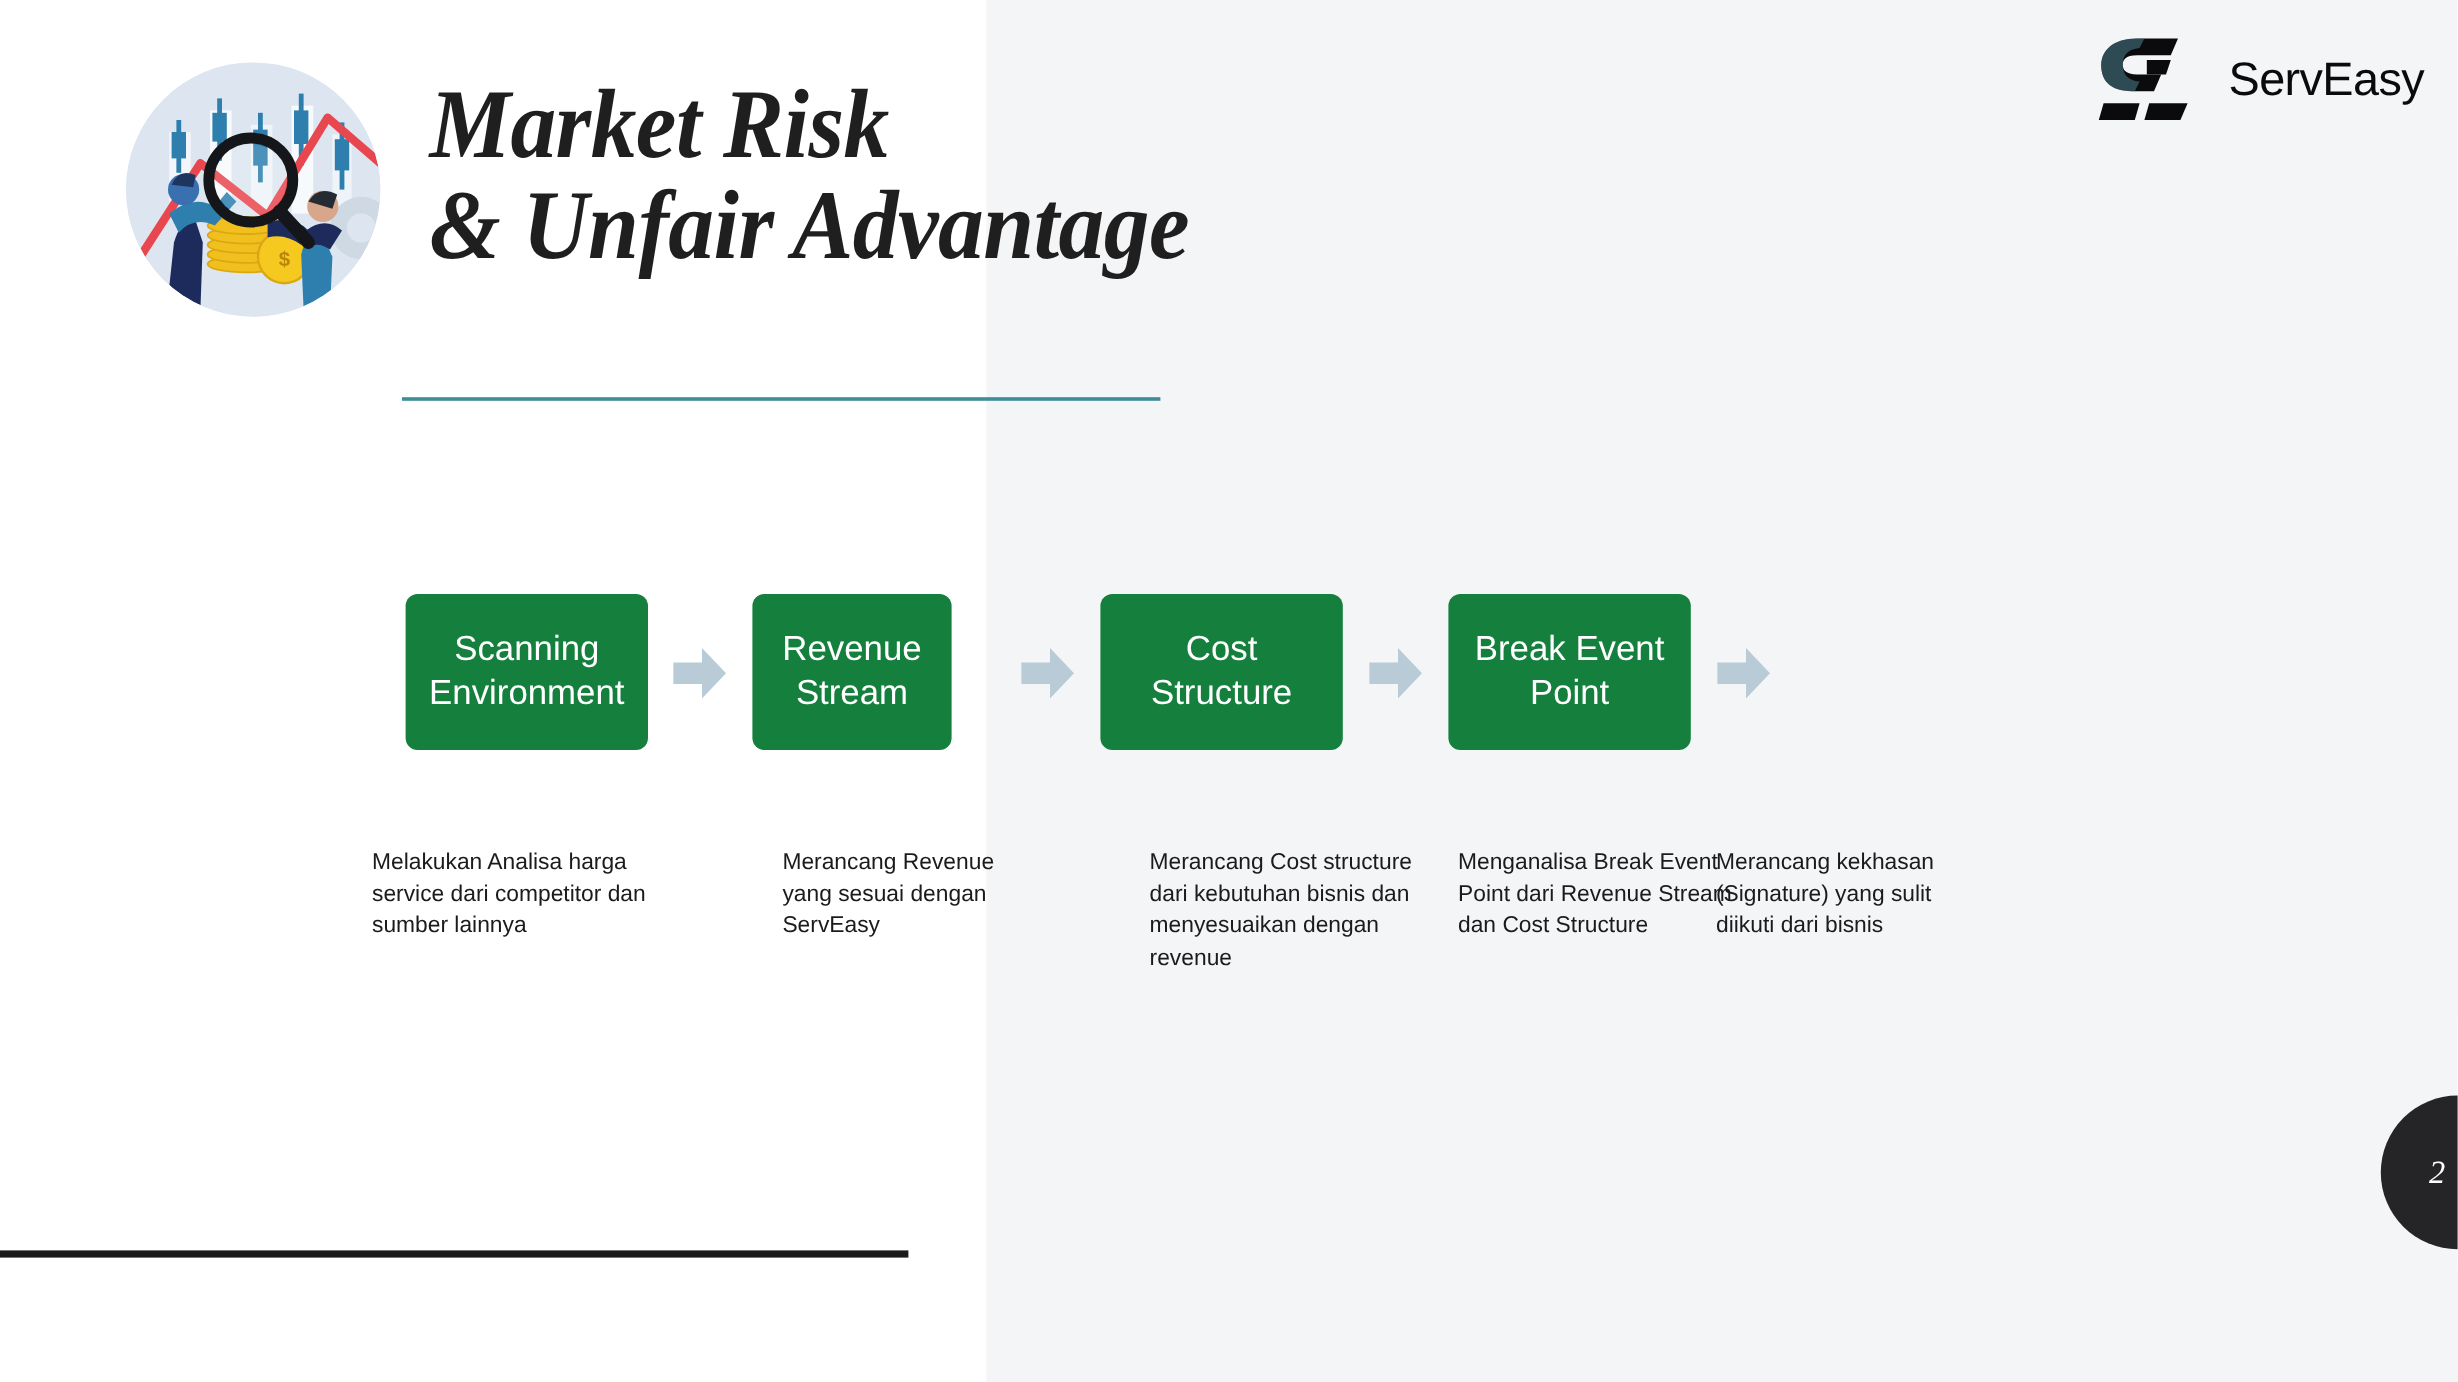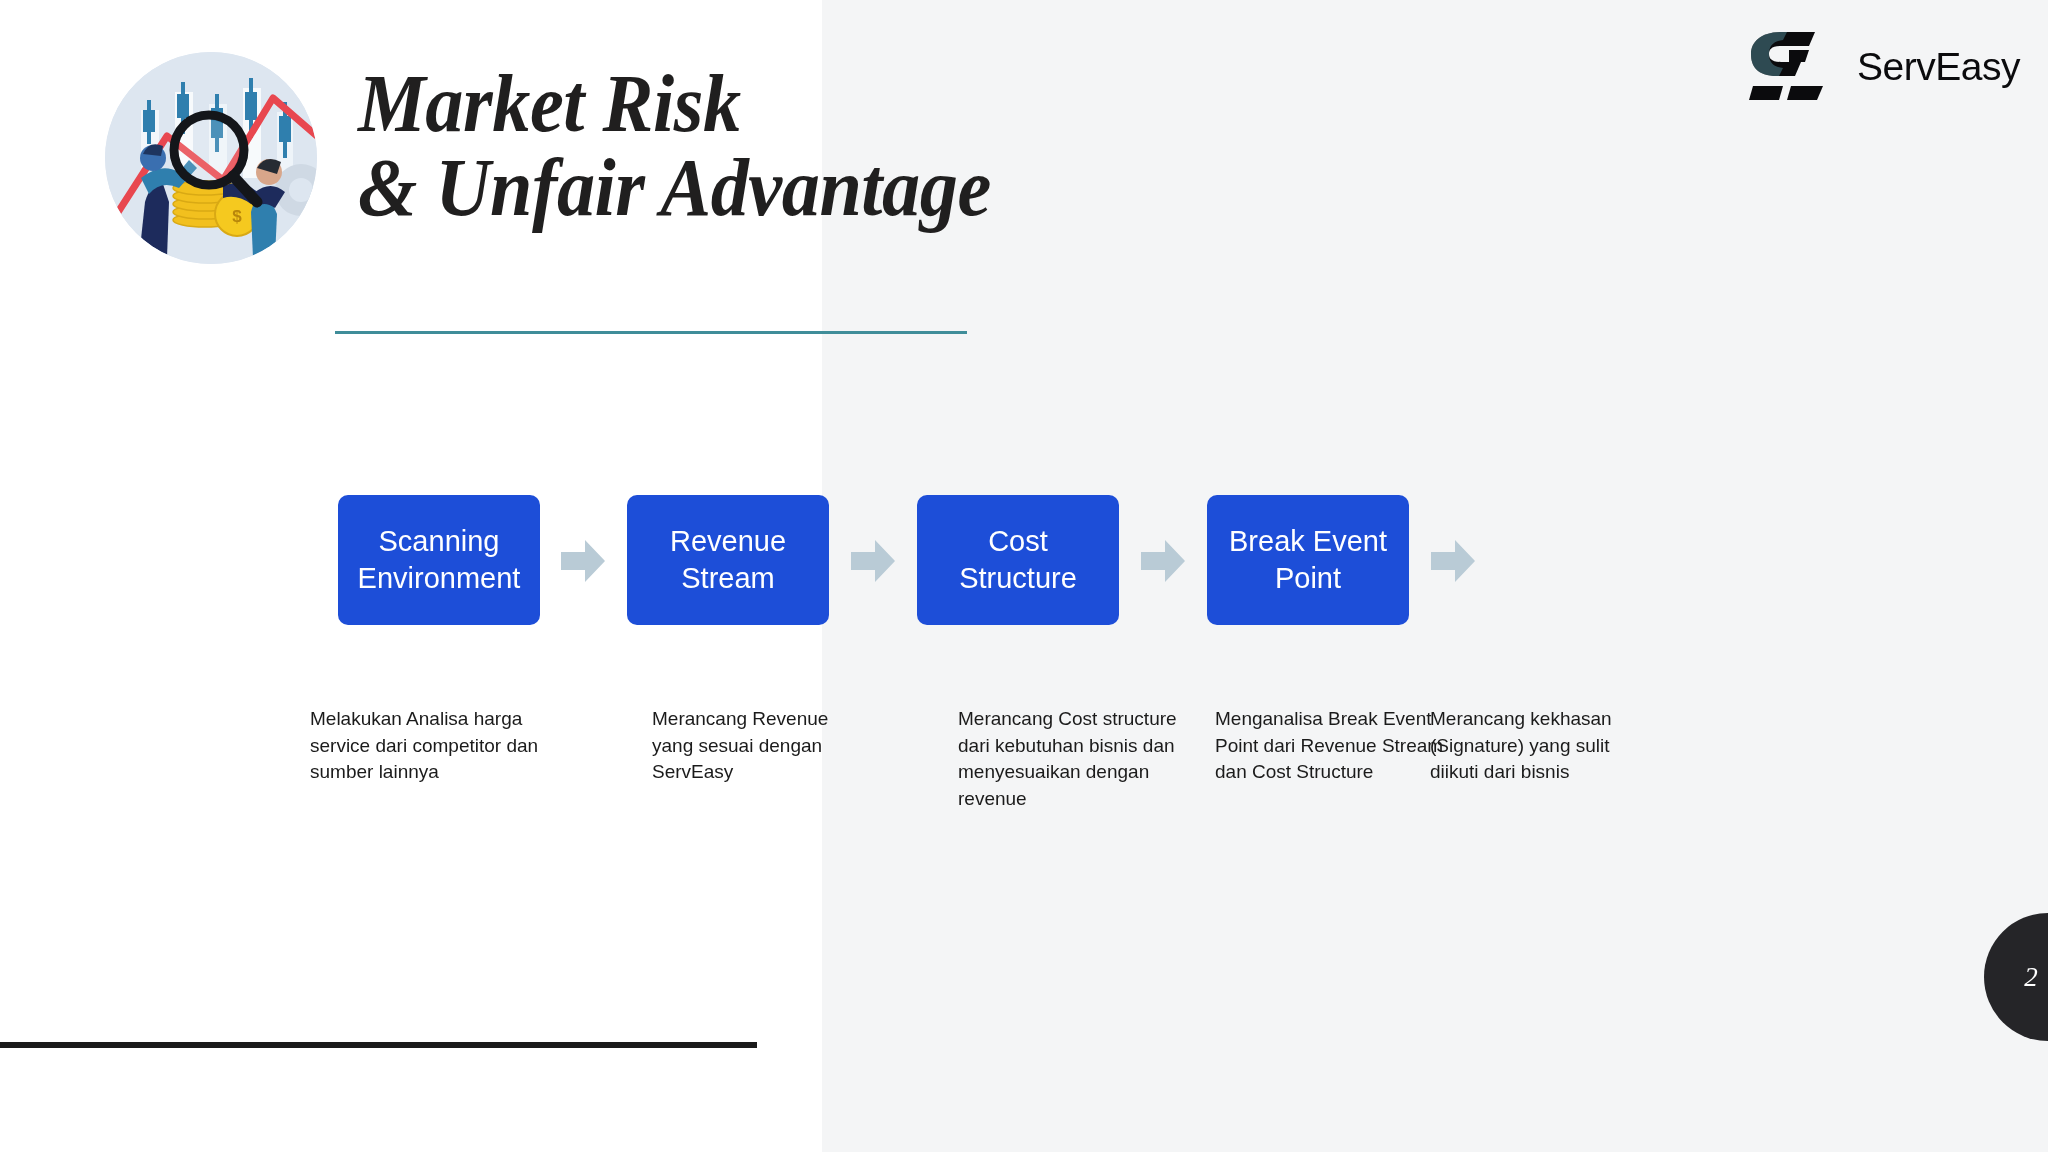--- a/index.html
+++ b/index.html
@@ -43,21 +43,21 @@
     position:absolute; right:28px; top:30px;
     display:flex; align-items:center; gap:22px;
   }
   .logo-mark{ width:92px; height:72px; display:block; }
   .logo-text{ font-size:39px; color:#0b0b0d; letter-spacing:-0.5px; line-height:1; }
 
   
   .flow{ position:absolute; left:0; top:0; width:2048px; height:1152px; }
   .flow-box{
     position:absolute; top:495px; height:130px;
-    background:#1d4ed8; border-radius:10px;
+    background:#15803d; border-radius:10px;
     display:flex; align-items:center; justify-content:center;
     color:#ffffff; font-size:29px; line-height:1.27; text-align:center;
     padding:0 12px;
   }
   .flow-arrow{ position:absolute; top:540px; width:44px; height:42px; }
   .flow-arrow svg{ display:block; width:44px; height:42px; }
 
   .flow-desc{
     position:absolute; top:706px;
     font-size:19px; line-height:1.40; color:#1b1b1b;
@@ -172,21 +172,21 @@
       <path d="M38 2 H44 L40 10 C30 11 26 16 26 24 C26 32 30 37 40 38 L36 46 H34 C14 46 8 36 8 24 C8 12 18 2 38 2 Z" fill="#4d7f8c" opacity="0.55"></path>
     </svg>
     <div class="logo-text">ServEasy</div>
   </div>
 
   <div class="flow">
 
     <div class="flow-box" style="left:338px; width:202px;">
       <span>Scanning Environment</span>
     </div>
-    <div class="flow-box" style="left:627px; width:202px;text-align:center;">
+    <div class="flow-box" style="left:627px; width:166px;text-align:center;">
       <span>Revenue Stream</span>
     </div>
     <div class="flow-box" style="left:1207px; width:202px;">
       <span>Break Event Point</span>
     </div>
     <div class="flow-box" style="left:917px; width:202px;">
       <span>Cost Structure</span>
     </div>
 
     <div class="flow-arrow" style="left:561px;">

